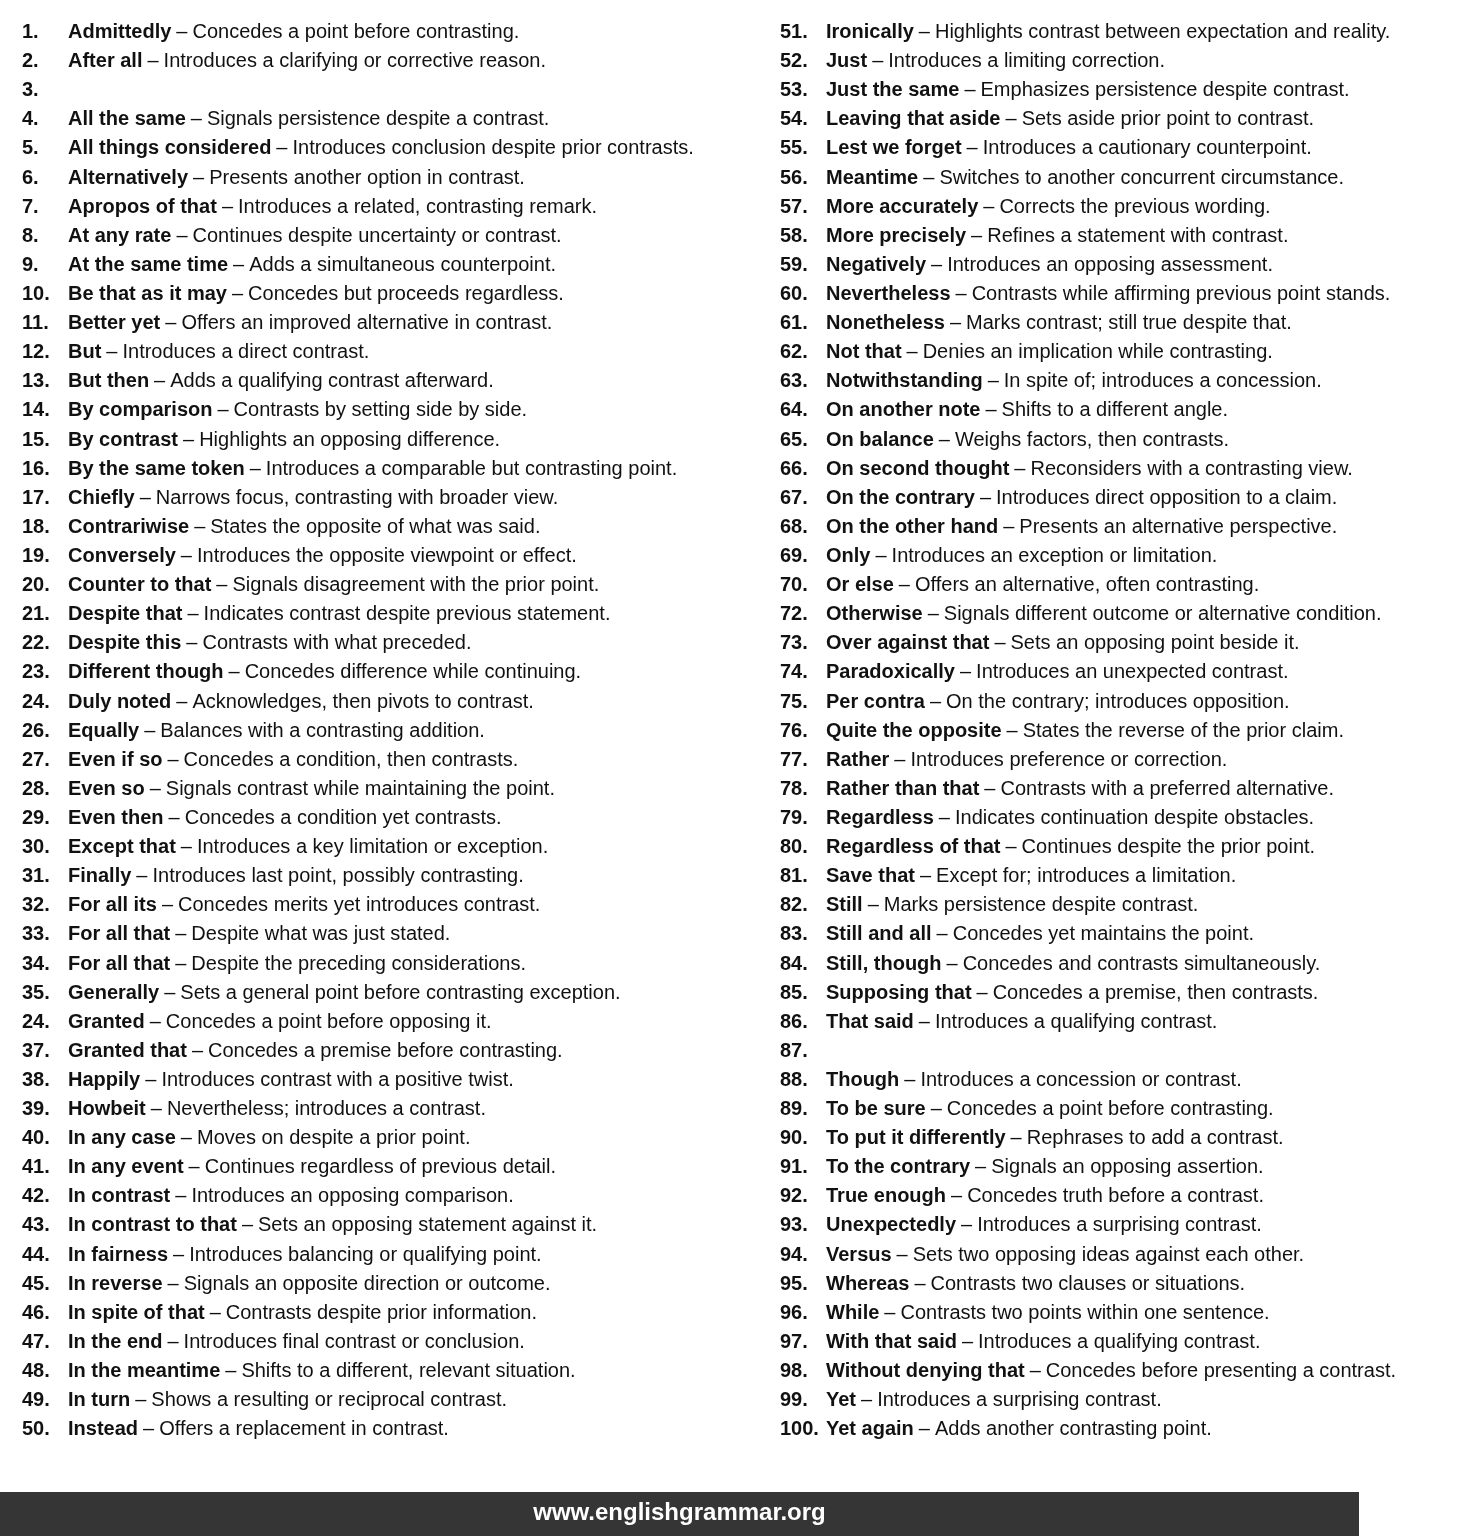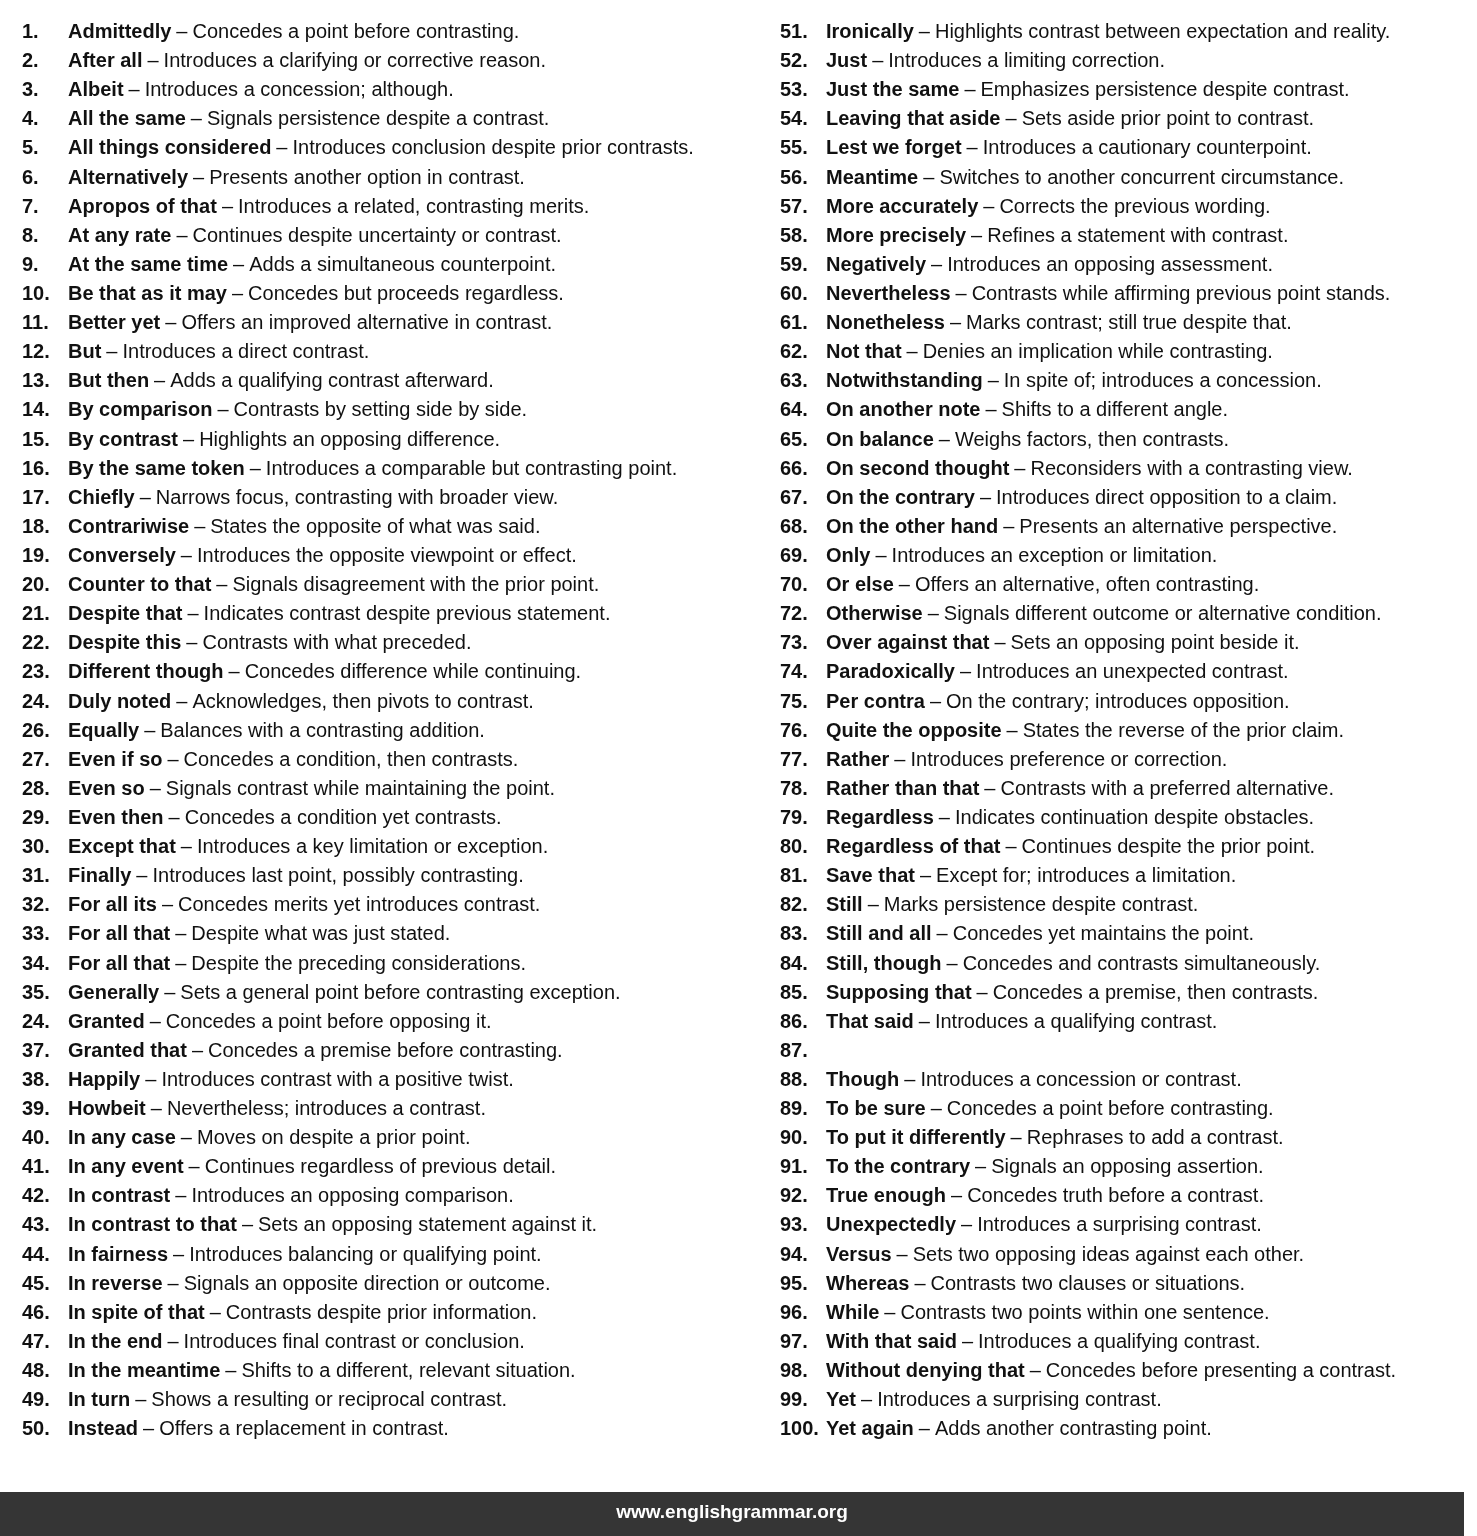--- a/index.html
+++ b/index.html
@@ -5,55 +5,54 @@
     html, body { margin: 0; padding: 0; background: #ffffff; }
     body { width: 1477px; height: 1536px; position: relative; overflow: hidden;
            font-family: "Liberation Sans", sans-serif; color: #111111; }
     .col { position: absolute; top: 17px; }
     .col-left { left: 22px; width: 740px; }
     .col-right { left: 780px; width: 697px; }
     .item { height: 29.12px; line-height: 29.12px; font-size: 20px; white-space: nowrap; display: flex; }
     .num { font-weight: bold; width: 46px; flex: none; }
     .term { font-weight: bold; }
     .dash { padding: 0 5px; }
-    .footer { position: absolute; left: 0; top: 1492px; width: 1464px; height: 44px;
+    .footer { position: absolute; left: 0; top: 1492px; width: 1359px; height: 44px;
               background: #353535; color: #ffffff; text-align: center; line-height: 40px;
-              font-size: 19px; font-weight: bold; }
+              font-size: 24px; font-weight: bold; }
   </style>
 </head>
 <body>
 
 <div class="col col-left" id="col-left">
     <div class="item">
       <span class="num">1.</span>
       <span><span class="term">Admittedly</span><span class="dash">–</span><span class="desc">Concedes a point before contrasting.</span></span>
     </div>
     <div class="item">
       <span class="num">2.</span>
       <span><span class="term">After all</span><span class="dash">–</span><span class="desc">Introduces a clarifying or corrective reason.</span></span>
     </div>
     <div class="item">
       <span class="num">3.</span>
-      <span><span class="term">Albeit</span><span class="dash">–</span><span class="desc">Introduces a concession; although.</span></span>
     </div>
     <div class="item">
       <span class="num">4.</span>
       <span><span class="term">All the same</span><span class="dash">–</span><span class="desc">Signals persistence despite a contrast.</span></span>
     </div>
     <div class="item">
       <span class="num">5.</span>
       <span><span class="term">All things considered</span><span class="dash">–</span><span class="desc">Introduces conclusion despite prior contrasts.</span></span>
     </div>
     <div class="item">
       <span class="num">6.</span>
       <span><span class="term">Alternatively</span><span class="dash">–</span><span class="desc">Presents another option in contrast.</span></span>
     </div>
     <div class="item">
       <span class="num">7.</span>
-      <span><span class="term">Apropos of that</span><span class="dash">–</span><span class="desc">Introduces a related, contrasting merits.</span></span>
+      <span><span class="term">Apropos of that</span><span class="dash">–</span><span class="desc">Introduces a related, contrasting remark.</span></span>
     </div>
     <div class="item">
       <span class="num">8.</span>
       <span><span class="term">At any rate</span><span class="dash">–</span><span class="desc">Continues despite uncertainty or contrast.</span></span>
     </div>
     <div class="item">
       <span class="num">9.</span>
       <span><span class="term">At the same time</span><span class="dash">–</span><span class="desc">Adds a simultaneous counterpoint.</span></span>
     </div>
     <div class="item">

